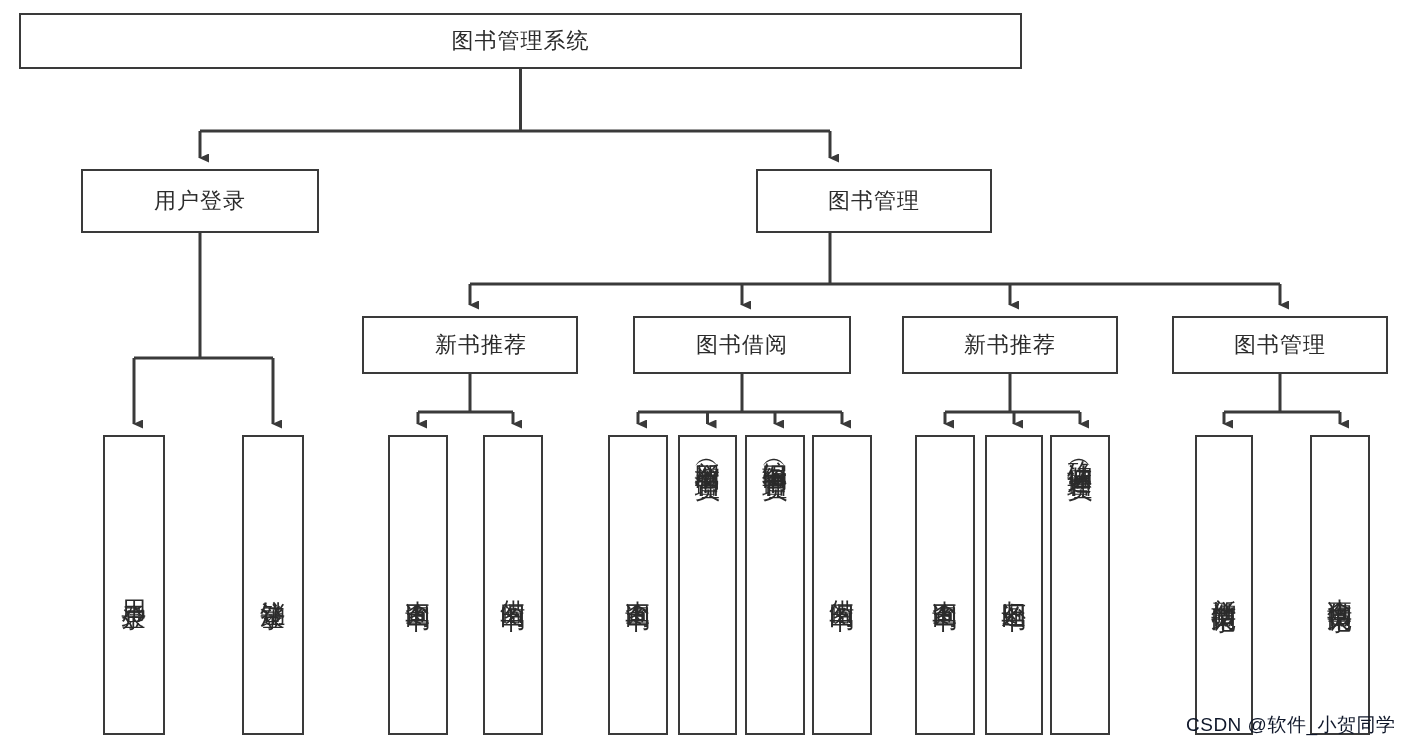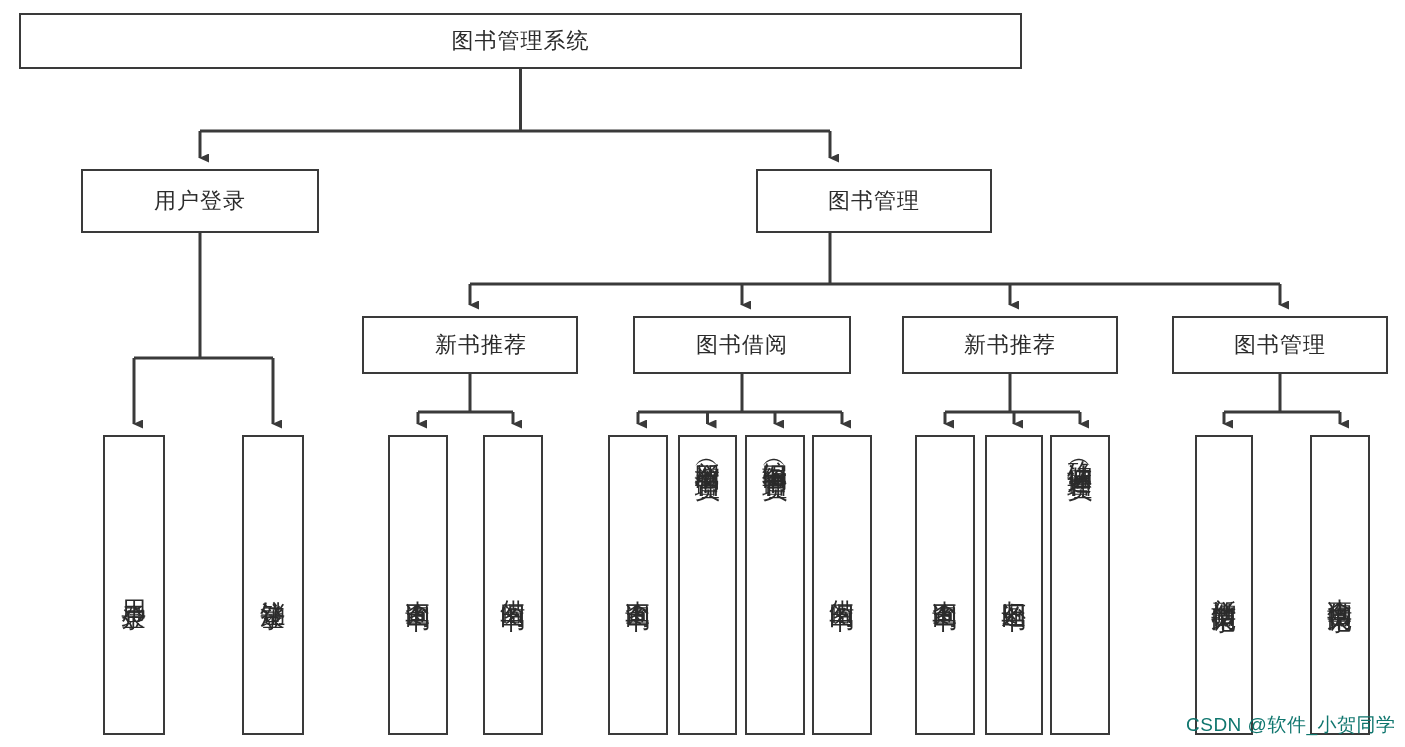--- a/index.html
+++ b/index.html
@@ -61,21 +61,21 @@
   }
   .node.vert.centered {
     align-items: center;
     padding-top: 0;
   }
   .watermark {
     position: absolute;
     left: 1186px;
     top: 712px;
     font-size: 19px;
-    color: #0f766e;
+    color: #0f172a;
     letter-spacing: 0.5px;
     white-space: nowrap;
   }
 </style>
 </head>
 <body>
 
 <div id="diagram-root">
   <svg class="edges" viewBox="0 0 1405 747">
     <defs>

